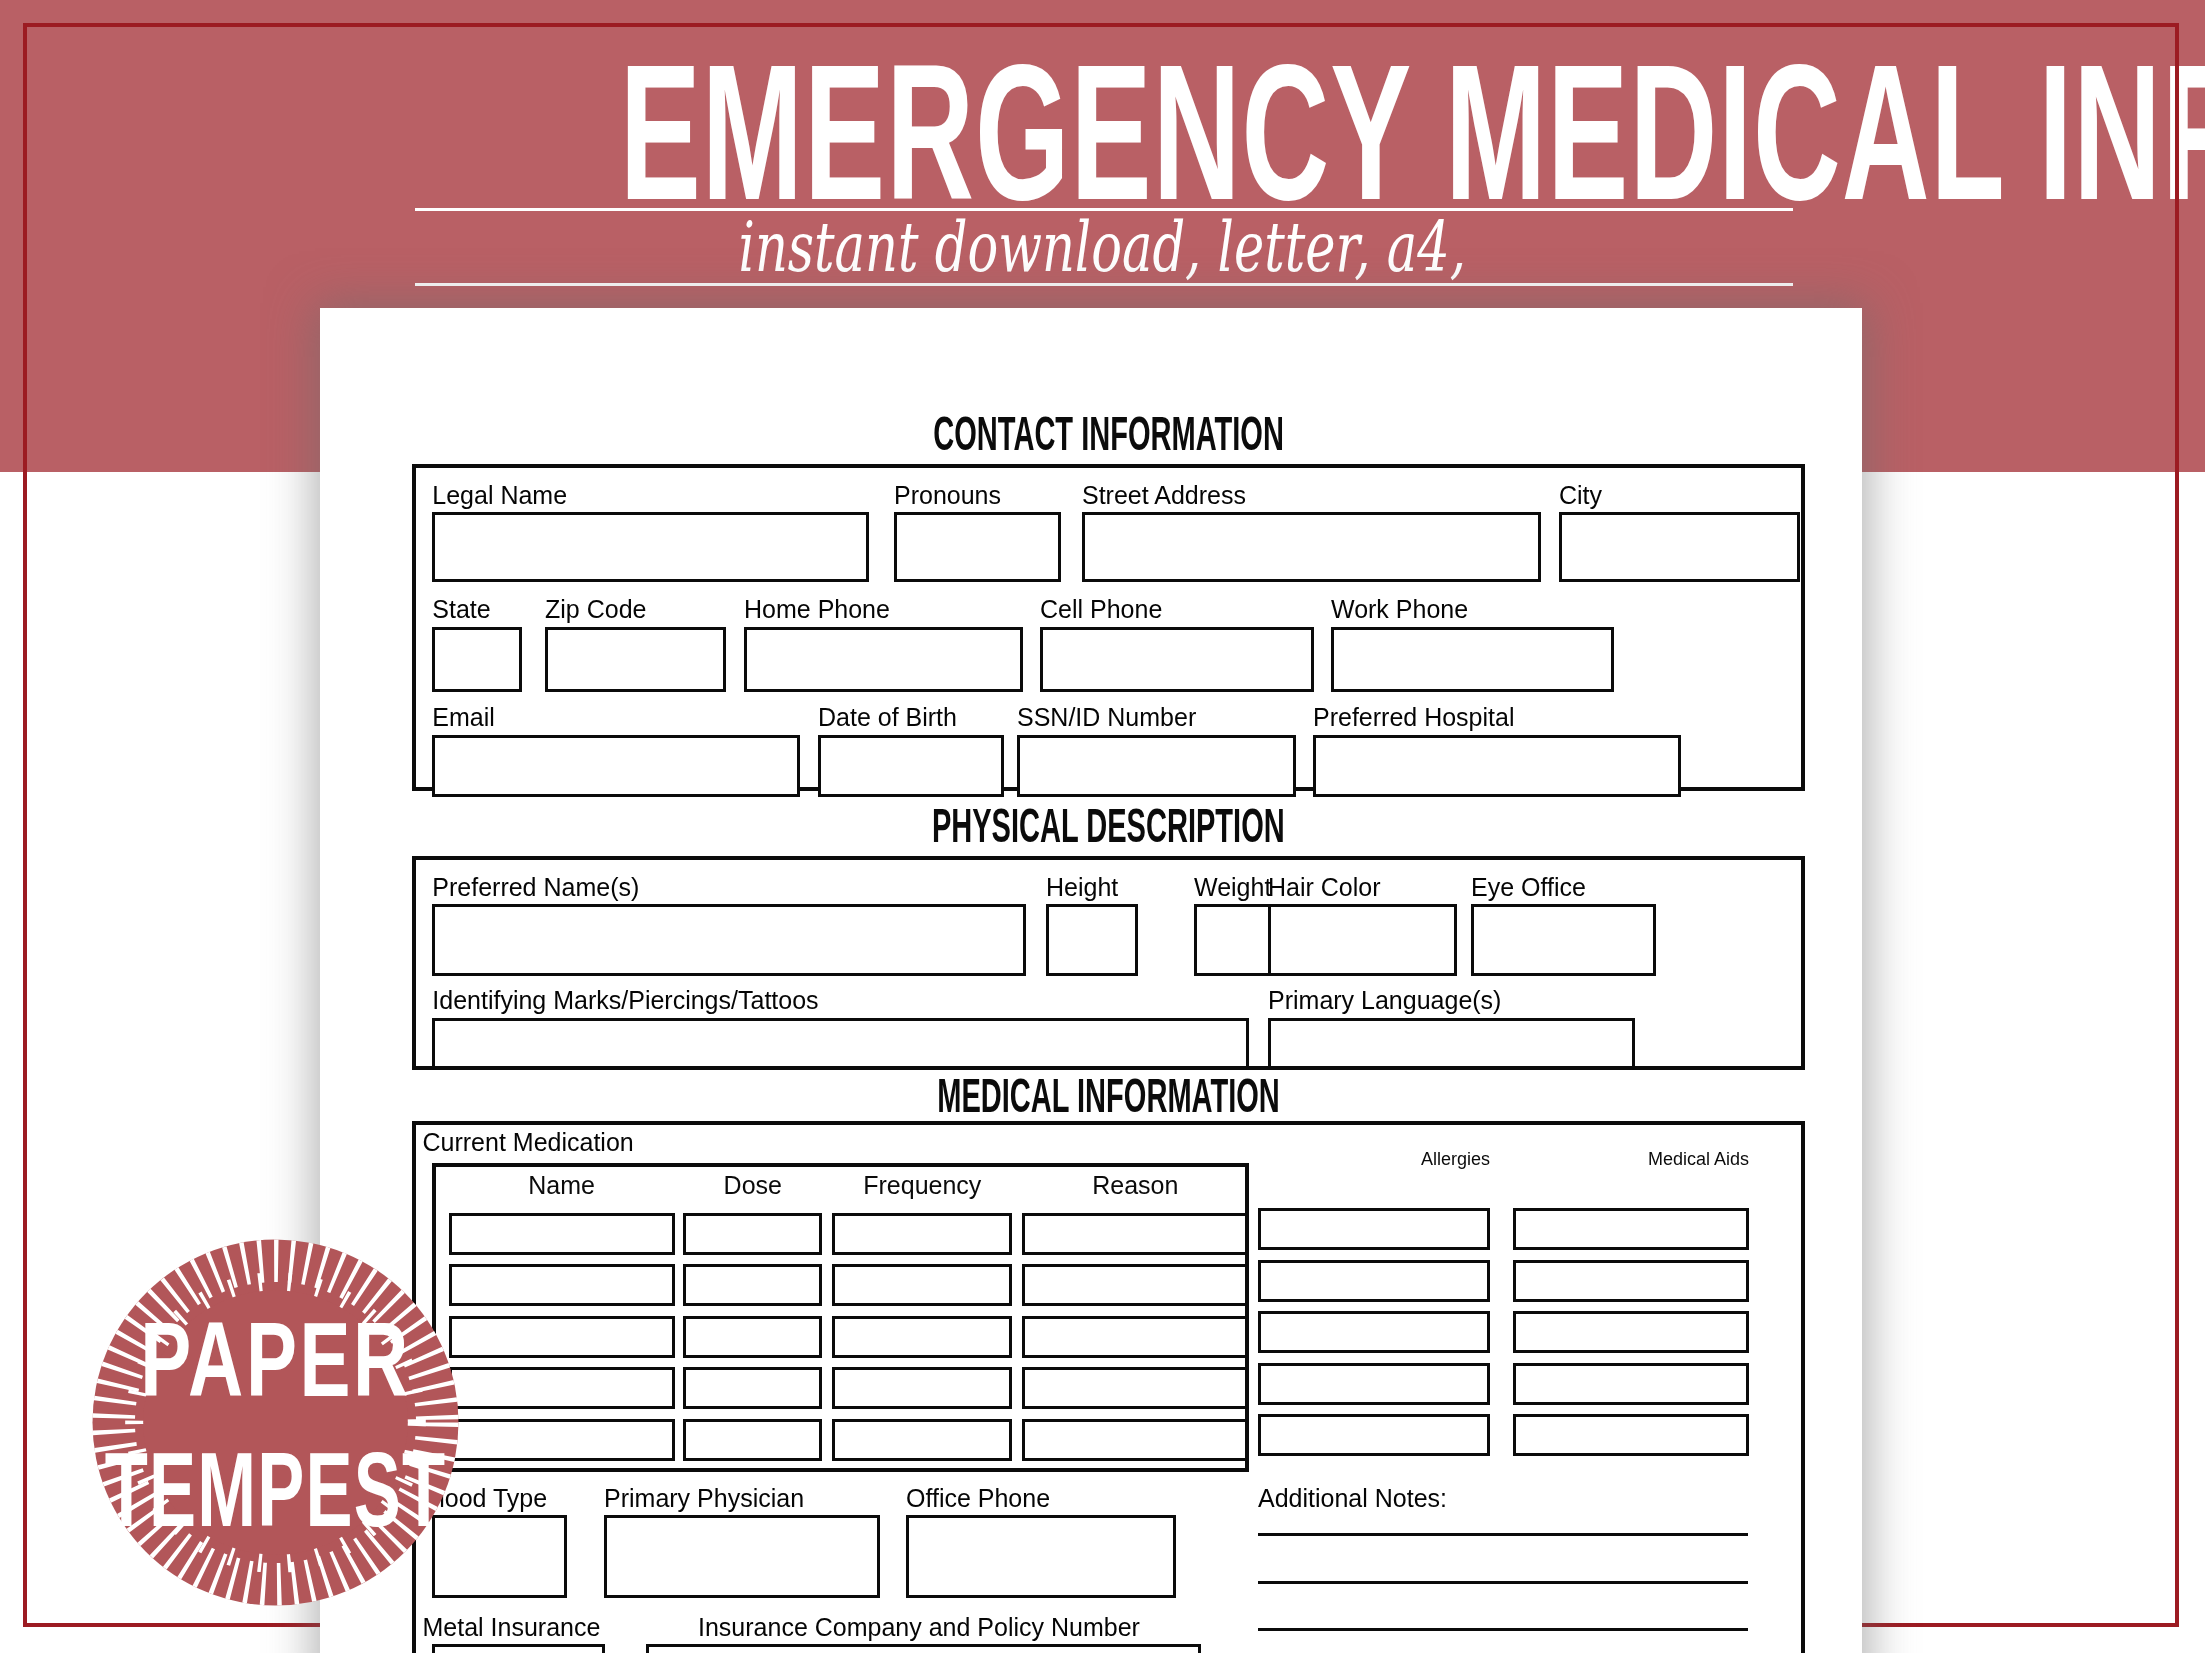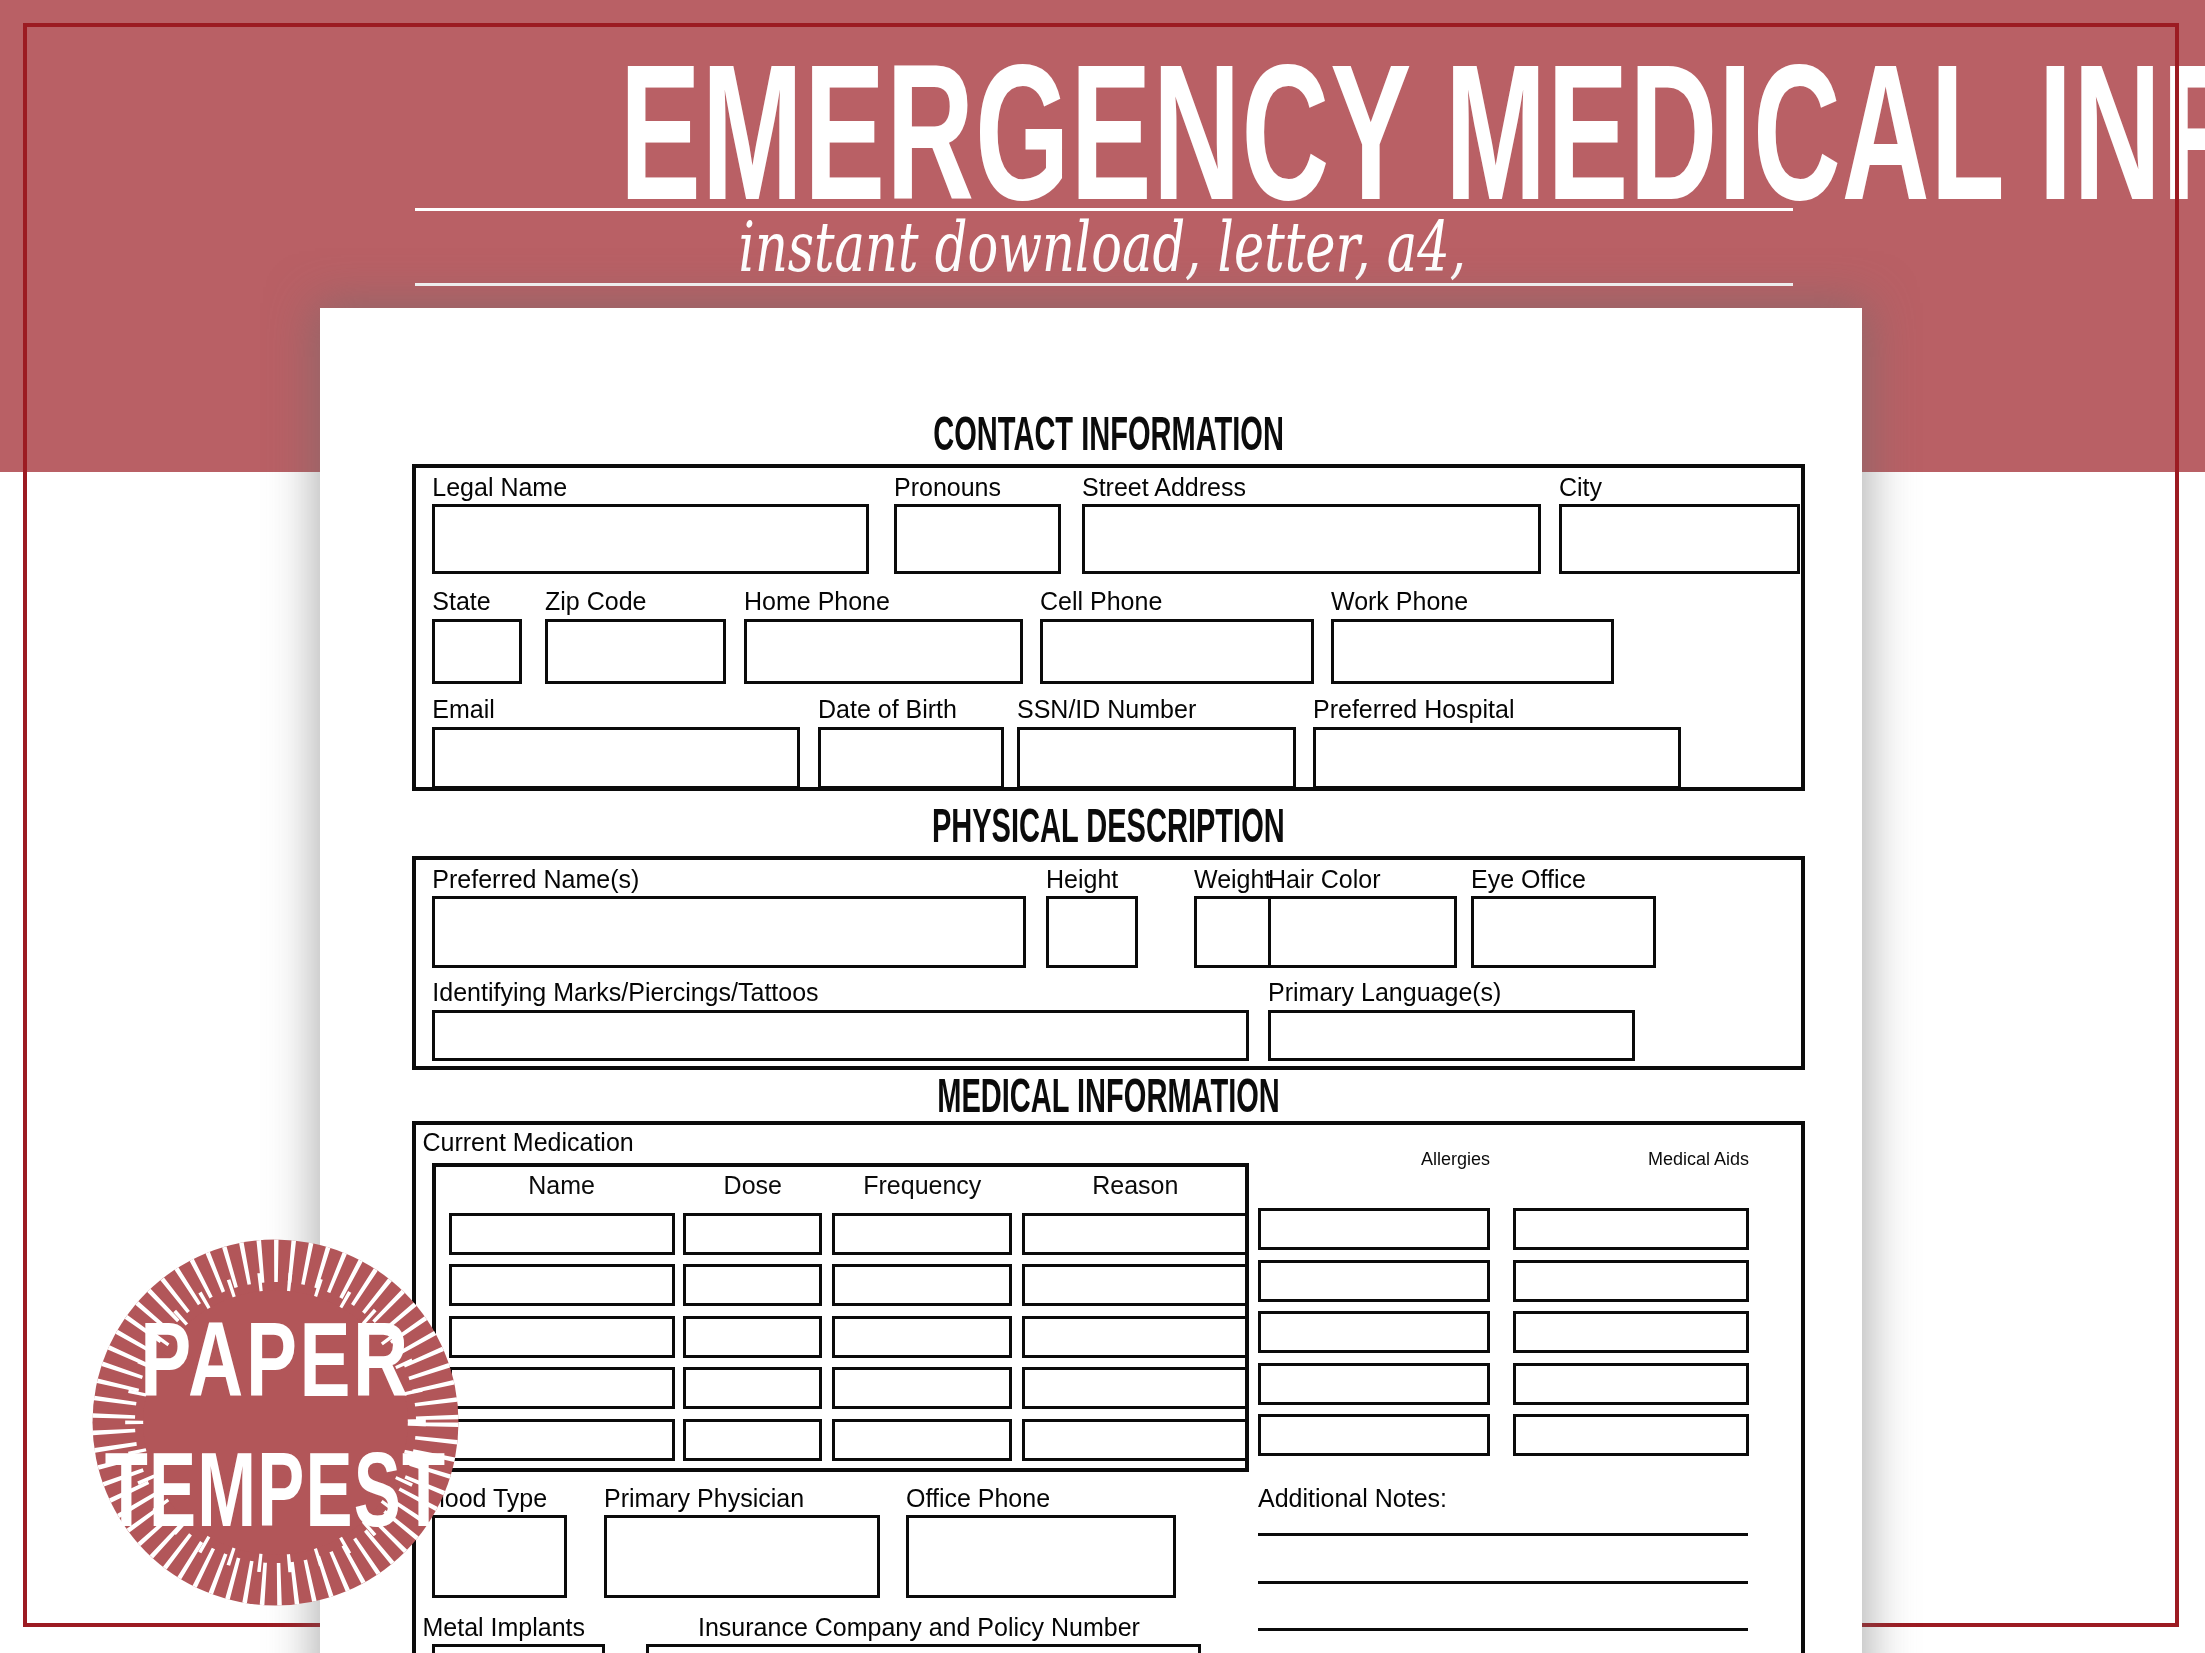--- a/index.html
+++ b/index.html
@@ -23,21 +23,21 @@
 
   
   .paper{position:absolute;left:320px;top:308px;width:1542px;height:1389px;background:#ffffff;z-index:3;
          box-shadow:0 0 45px 6.5px rgba(110,110,110,0.55);}
 
   .sec-h{position:absolute;left:92px;width:1393px;text-align:center;font-weight:700;font-size:44px;white-space:nowrap;}
   .sec-h span{display:inline-block;transform:scale(0.66,1.08);transform-origin:center;}
 
   .sec-box{position:absolute;box-sizing:border-box;border:4.1px solid #0b0b0b;background:#ffffff;}
 
-  .fld{position:absolute;}
+  .fld{position:absolute;margin-top:8px;}
   .lab{font-size:25px;line-height:29px;white-space:nowrap;color:#050505;}
   .inp{box-sizing:border-box;border:3.3px solid #0b0b0b;background:#ffffff;margin-top:2.5px;width:100%;}
 
   .free-lab{position:absolute;font-size:25px;line-height:29px;white-space:nowrap;color:#050505;}
   .free-box{position:absolute;box-sizing:border-box;border:3.3px solid #0b0b0b;background:#ffffff;}
 
   
   .med-table{position:absolute;left:16.3px;top:38px;width:817px;height:309px;box-sizing:border-box;
              border:4.1px solid #0b0b0b;background:#ffffff;}
   .th{position:absolute;top:4.1px;font-size:25px;text-align:center;white-space:nowrap;}
@@ -227,21 +227,21 @@
       <div class="free-box" style="left:188px;top:390px;width:276px;height:83px"></div>
 
       <div class="free-lab" style="left:490px;top:359px">Office Phone</div>
       <div class="free-box" style="left:490px;top:390px;width:270px;height:83px"></div>
 
       <div class="free-lab" style="left:842px;top:359px">Additional Notes:</div>
       <div class="nline" style="top:408px"></div>
       <div class="nline" style="top:456px"></div>
       <div class="nline" style="top:503px"></div>
 
-      <div class="free-lab" style="left:6.5px;top:488px">Metal Implants</div>
+      <div class="free-lab" style="left:6.5px;top:488px">Metal Insurance</div>
       <div class="free-box" style="left:16.3px;top:519px;width:173px;height:106px"></div>
 
       <div class="free-lab" style="left:282px;top:488px">Insurance Company and Policy Number</div>
       <div class="free-box" style="left:230px;top:519px;width:555px;height:106px"></div>
     </div>
   </div>
 
   <svg class="badge" width="433" height="433" viewBox="0 0 530 530">
     <circle cx="265" cy="265" r="224" fill="#b25659"></circle>
     <circle cx="265" cy="265" r="198" fill="none" stroke="#ffffff" stroke-width="52" stroke-dasharray="5 14"></circle>

